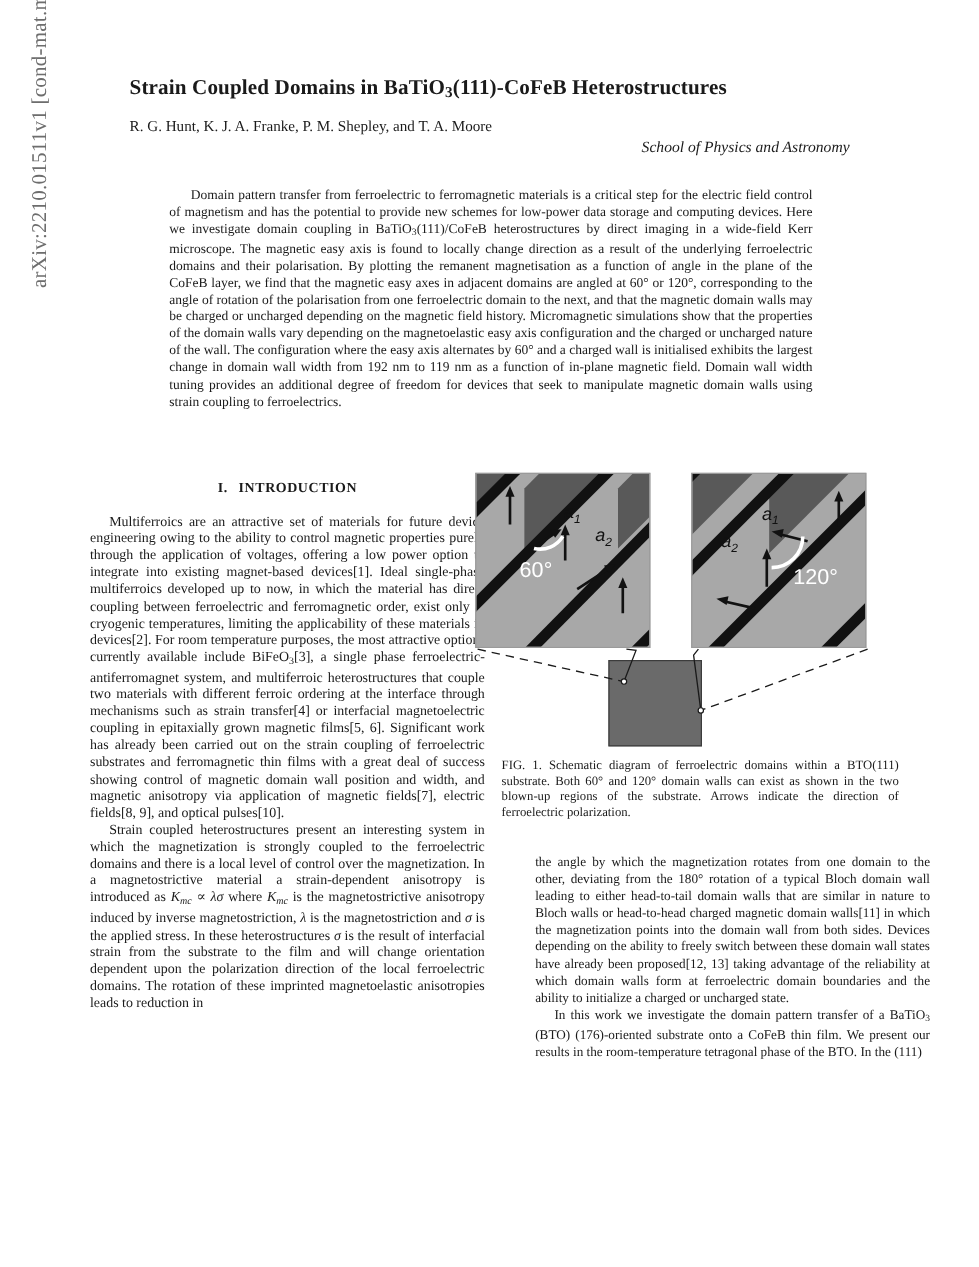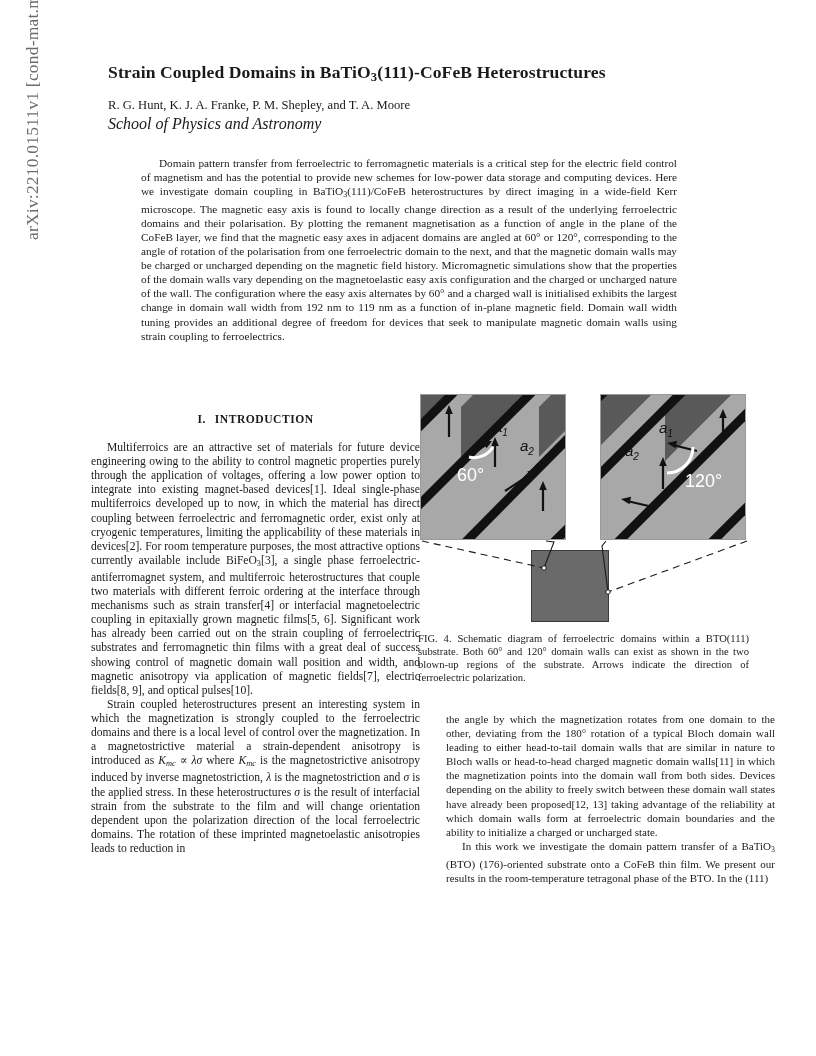--- a/index.html
+++ b/index.html
@@ -57,23 +57,23 @@
     left: 108px;
     top: 98px;
     width: 600px;
     text-align: left;
     font-size: 12.6px;
   }
   #affil1, #affil2 {
     position: absolute;
     left: 108px;
     width: 600px;
-    text-align: left;
+    text-align: right;
     font-style: italic;
-    font-size: 16px;
+    font-size: 13px;
   }
   #affil1 { top: 115px; }
   #affil2 { top: 129px; }
 
   
   #abstract {
     position: absolute;
     left: 141px;
     top: 156px;
     width: 536px;
@@ -86,21 +86,21 @@
   #abstract sub { font-size: 0.72em; vertical-align: -0.25em; }
 
   
   .col {
     position: absolute;
     width: 329px;
     font-size: 11.6px;
     line-height: 14.1px;
     text-align: justify;
   }
-  #col-left  { left: 75px;  top: 413px; height: 600px; margin-left: 16px; }
+  #col-left  { left: 75px;  top: 400px; height: 600px; }
 
   .sec-head {
     text-align: center;
     font-weight: bold;
     font-size: 11.6px;
     letter-spacing: 0.5px;
     margin: 0 0 14px 0;
   }
   .sec-head .numeral { margin-right: 9px; }
 
@@ -109,21 +109,21 @@
     text-indent: 16px;
     hyphens: none;
   }
   p.body + p.body { margin-top: 0; }
   .it { font-style: italic; }
   .sub { font-size: 0.72em; vertical-align: -0.25em; }
 
   
   #figure-block {
     position: absolute;
-    left: 418px;
+    left: 394px;
     top: 392px;
     width: 332px;
   }
   #figure-graphic {
     position: relative;
     width: 332px;
     height: 232px;
   }
   .fig-panel {
     position: absolute;
@@ -305,20 +305,20 @@
         <g stroke="#1a1a1a" stroke-width="1.1" fill="none">
           <path d="M 126 176 L 136 150 L 128 149"></path>
           <path d="M 190 200 L 184 154 L 188 149"></path>
         </g>
         <circle cx="126" cy="176" r="2.2" fill="#ffffff" stroke="#1a1a1a" stroke-width="1"></circle>
         <circle cx="190" cy="200" r="2.2" fill="#ffffff" stroke="#1a1a1a" stroke-width="1"></circle>
       </svg>
     </div>
   </div>
 
-  <div id="fig-caption"><span>FIG. 4.</span><span> Schematic diagram of ferroelectric domains within a BTO(111) substrate. Both 60° and 120° domain walls can exist as shown in the two blown-up regions of the substrate. Arrows indicate the direction of ferroelectric polarization.</span></div>
+  <div id="fig-caption"><span>FIG. 1.</span><span> Schematic diagram of ferroelectric domains within a BTO(111) substrate. Both 60° and 120° domain walls can exist as shown in the two blown-up regions of the substrate. Arrows indicate the direction of ferroelectric polarization.</span></div>
 
   <div id="col-right-text">
     <p class="body" style="text-indent:0;">the angle by which the magnetization rotates from one domain to the other, deviating from the 180° rotation of a typical Bloch domain wall leading to either head-to-tail domain walls that are similar in nature to Bloch walls or head-to-head charged magnetic domain walls[11] in which the magnetization points into the domain wall from both sides. Devices depending on the ability to freely switch between these domain wall states have already been proposed[12, 13] taking advantage of the reliability at which domain walls form at ferroelectric domain boundaries and the ability to initialize a charged or uncharged state.</p>
     <p class="body"><span>In this work we investigate the domain pattern transfer of a BaTiO</span><sub class="sub">3</sub><span> (BTO) (176)-oriented substrate onto a CoFeB thin film. We present our results in the room-temperature tetragonal phase of the BTO. In the (111)</span></p>
   </div>
 
 </div>
 
 </body></html>

